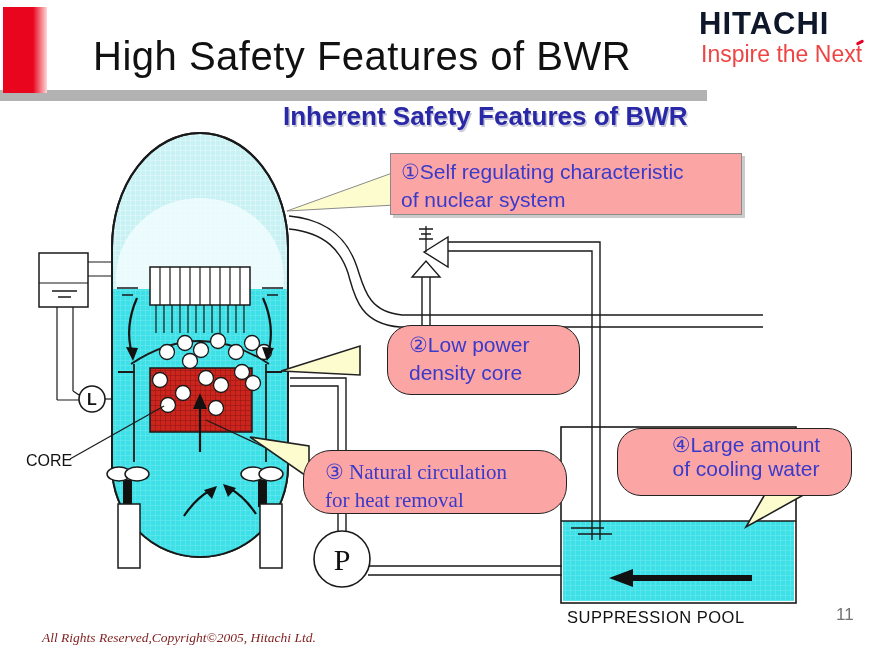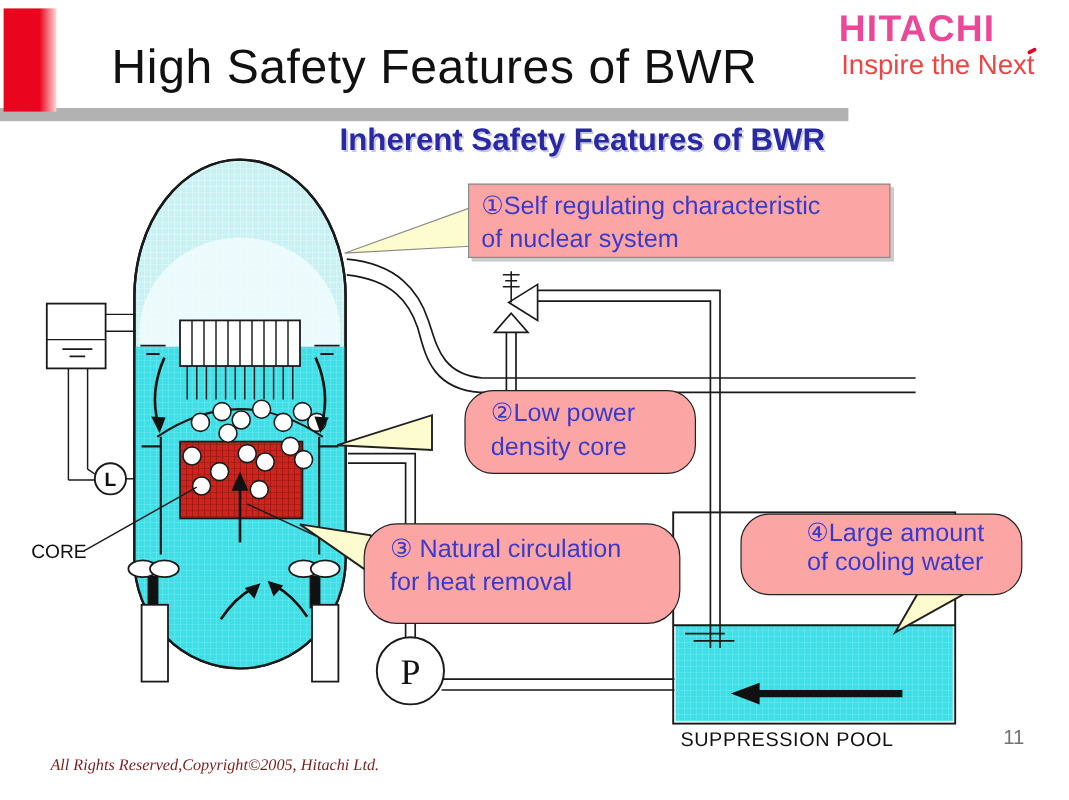--- a/index.html
+++ b/index.html
@@ -4,37 +4,37 @@
 <style>
   html,body{margin:0;padding:0;background:#888;}
   #slide{position:relative;width:891px;height:667px;background:#fff;overflow:hidden;
          font-family:"Liberation Sans",sans-serif;}
   .abs{position:absolute;}
   
   #red-block{left:3px;top:7px;width:44px;height:86px;
     background:linear-gradient(90deg,#E8051D 0%,#E8051D 68%,#ffd7d7 100%);z-index:4;}
   #gray-bar{left:0;top:90px;width:707px;height:11px;background:#B2B2B2;z-index:3;}
   #slide-title{left:93px;top:34px;font-size:40px;color:#111;letter-spacing:.5px;z-index:4;white-space:nowrap;}
-  #brand{left:699px;top:6px;font-size:31px;font-weight:800;color:#ec4899;letter-spacing:1px;z-index:4;white-space:nowrap;}
+  #brand{left:699px;top:6px;font-size:31px;font-weight:800;color:#0f172a;letter-spacing:1px;z-index:4;white-space:nowrap;}
   #slogan{left:701px;top:41px;font-size:23px;font-weight:normal;color:#ef4444;z-index:4;white-space:nowrap;}
   #slogan-accent{left:856px;top:41px;width:8px;height:3px;background:#E60023;transform:rotate(-28deg);border-radius:2px;z-index:5;}
   #subtitle{left:283px;top:101px;font-size:26px;font-weight:bold;color:#2929A8;z-index:4;white-space:nowrap;
             text-shadow:1.5px 1.5px 0 #c9c9da;}
   
   #diagram{left:0;top:0;width:891px;height:667px;z-index:1;}
   
   .callout{z-index:6;}
   .tail{position:absolute;left:0;top:0;}
   .bubble{position:absolute;background:#fca5a5;color:#3A3ACA;font-size:21px;line-height:28px;}
   .bubble.round{border:1.6px solid #222;}
   .c-line{white-space:nowrap;}
   #callout-1 .bubble{left:103px;top:3px;width:352px;height:62px;border:1px solid #8a8a8a;
      box-shadow:3px 3px 0 rgba(140,140,140,.45);padding:4px 0 0 10px;box-sizing:border-box;}
   #callout-2 .bubble{left:75px;top:3px;width:193px;height:70px;border-radius:24px;padding:5px 0 0 21px;box-sizing:border-box;margin-left:32px;}
-  #callout-3 .bubble{left:58px;top:6px;width:264px;height:84px;border-radius:28px;padding:7px 0 0 21px;box-sizing:border-box;}
+  #callout-3 .bubble{left:58px;top:20px;width:264px;height:64px;border-radius:28px;padding:7px 0 0 21px;box-sizing:border-box;font-family:Liberation Serif, serif;}
   #callout-4 .bubble{left:5px;top:4px;width:235px;height:68px;border-radius:24px;padding:4px 0 0 23px;
      box-sizing:border-box;line-height:24px;}
   
   #core-label{left:26px;top:452px;font-size:16px;color:#111;z-index:2;}
   #pool-label{left:567px;top:608px;font-size:16.5px;color:#111;letter-spacing:.5px;z-index:2;white-space:nowrap;}
   #page-number{left:836px;top:605px;font-size:17px;color:#737373;z-index:2;}
   #copyright{left:42px;top:630px;font-size:13.5px;font-style:italic;color:#7f1d1d;
      font-family:"Liberation Serif",serif;z-index:2;white-space:nowrap;}
 </style>
 </head>

